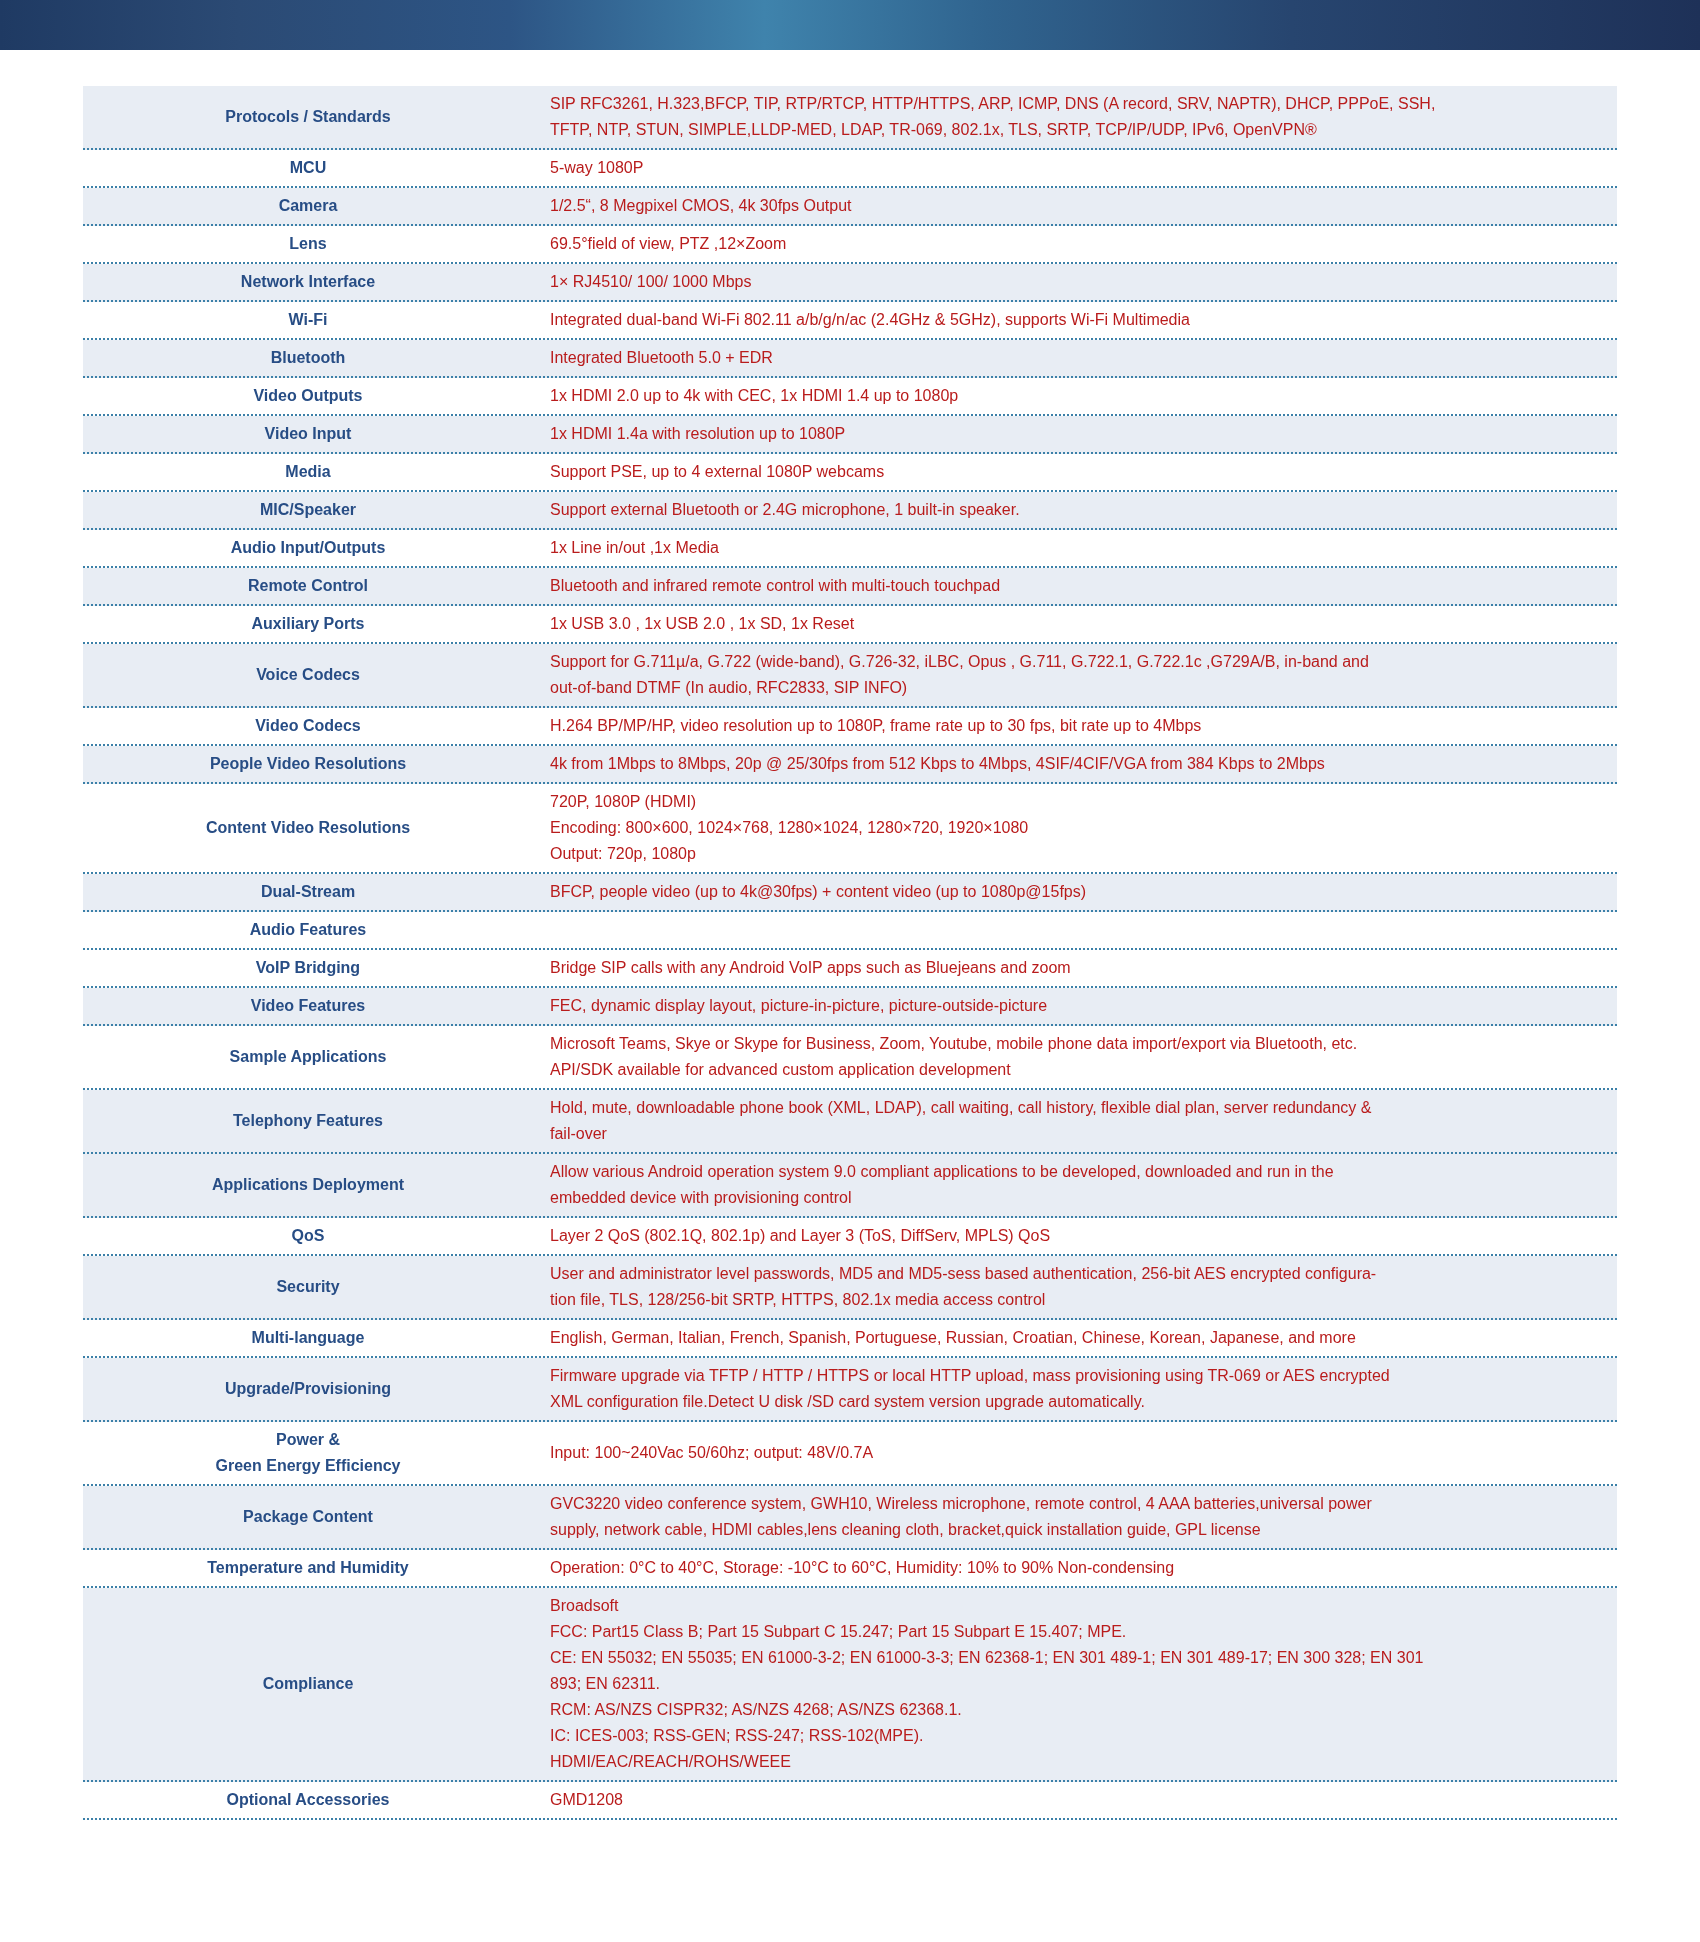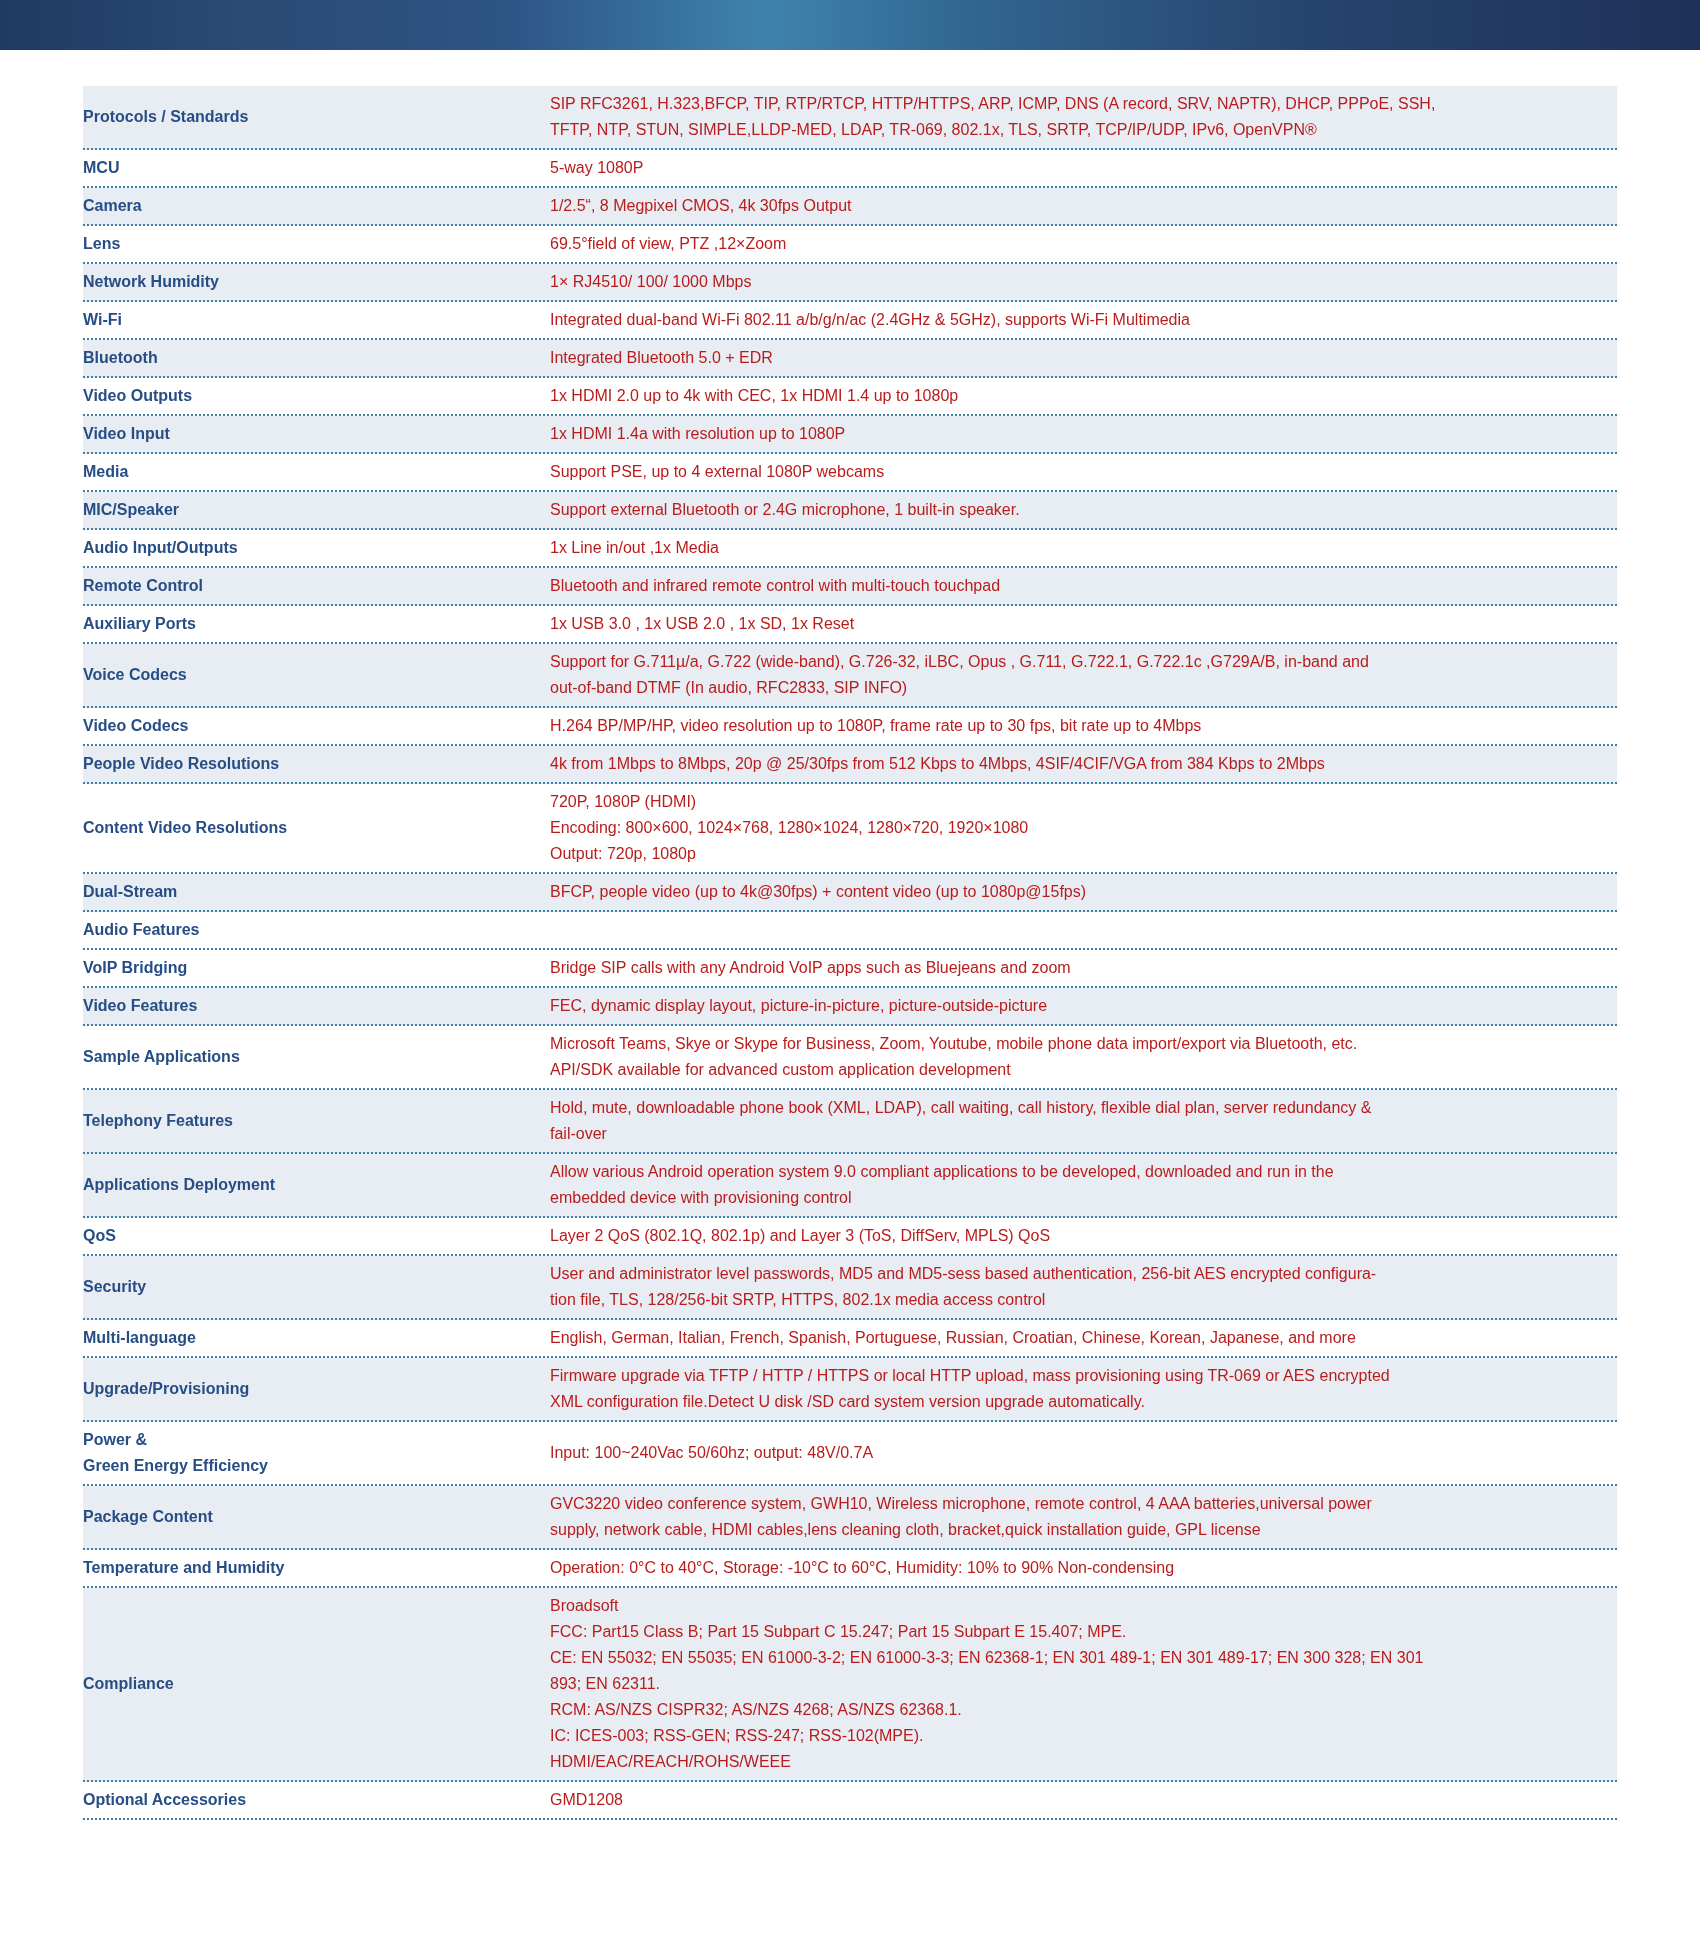--- a/index.html
+++ b/index.html
@@ -26,21 +26,21 @@
     align-items: center;
     border-bottom: 2px dotted #3b80a8;
     background: #ffffff;
   }
   .row.alt {
     background: #e8edf4;
   }
   .cell-label {
     width: 450px;
     flex: 0 0 450px;
-    text-align: left;
+    text-align: center;
     color: #274d85;
     font-weight: 700;
     font-size: 16px;
     line-height: 26px;
     padding: 5px 0;
     white-space: pre-line;
     box-sizing: border-box;
   }
   .cell-value {
     flex: 1 1 auto;
@@ -69,21 +69,21 @@
       </div>
       <div class="row alt">
         <div class="cell-label">Camera</div>
         <div class="cell-value">1/2.5“, 8 Megpixel CMOS, 4k 30fps Output</div>
       </div>
       <div class="row">
         <div class="cell-label">Lens</div>
         <div class="cell-value">69.5°field of view, PTZ ,12×Zoom</div>
       </div>
       <div class="row alt">
-        <div class="cell-label">Network Humidity</div>
+        <div class="cell-label">Network Interface</div>
         <div class="cell-value">1× RJ4510/ 100/ 1000 Mbps</div>
       </div>
       <div class="row">
         <div class="cell-label">Wi-Fi</div>
         <div class="cell-value">Integrated dual-band Wi-Fi 802.11 a/b/g/n/ac (2.4GHz &amp; 5GHz), supports Wi-Fi Multimedia</div>
       </div>
       <div class="row alt">
         <div class="cell-label">Bluetooth</div>
         <div class="cell-value">Integrated Bluetooth 5.0 + EDR</div>
       </div>

